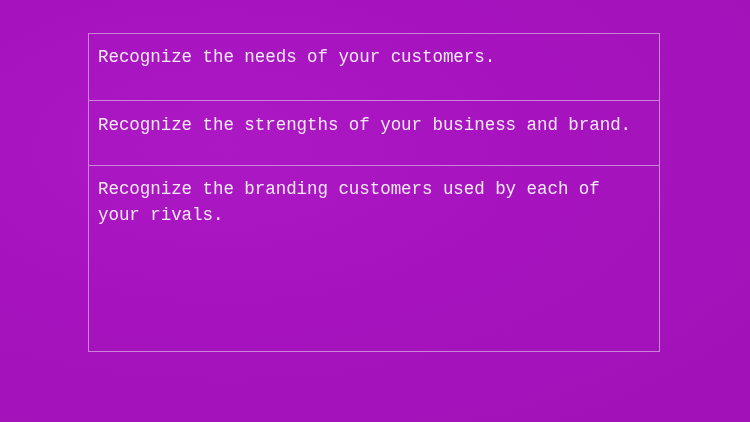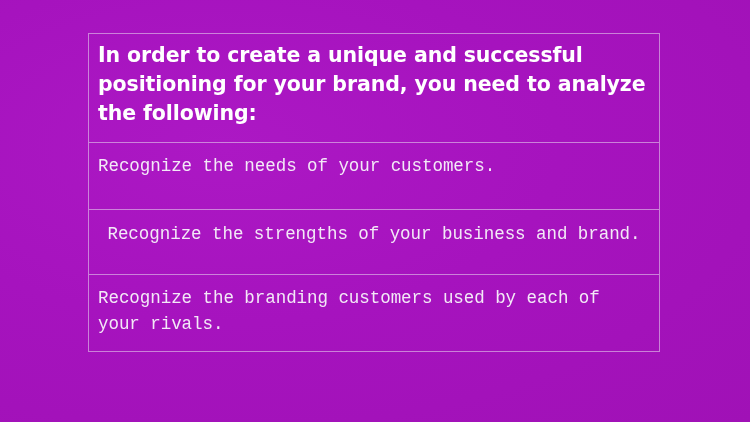--- a/index.html
+++ b/index.html
@@ -66,21 +66,21 @@
   }
   .row:last-child {
     border-bottom: none;
   }
 
   .row-header {
     height: 109px;
     padding-top: 7px;
   }
   .row-1 { height: 67px; padding-top: 11px; }
-  .row-2 { height: 65px; padding-top: 12px; justify-content: center; }
+  .row-2 { height: 65px; padding-top: 12px; }
   .row-3 { height: 76px; padding-top: 11px; }
 
   .header-text {
     font-family: "DejaVu Sans", sans-serif;
     font-size: 20.5px;
     font-weight: 700;
     color: #FFFFFF;
     line-height: 1.42;
     letter-spacing: -0.1px;
     margin: 0;
@@ -99,23 +99,20 @@
 </head>
 <body>
 
 <div id="slide">
 
   <div id="watermark">
   </div>
 
   <div id="table">
 
-    <div class="row row-header">
-      <p class="header-text">In order to create a unique and successful positioning for your brand, you need to analyze the following:</p>
-    </div>
 
     <div class="row row-1">
       <p class="body-text">Recognize the needs of your customers.</p>
     </div>
 
     <div class="row row-2">
       <p class="body-text">Recognize the strengths of your business and brand.</p>
     </div>
 
     <div class="row row-3">

